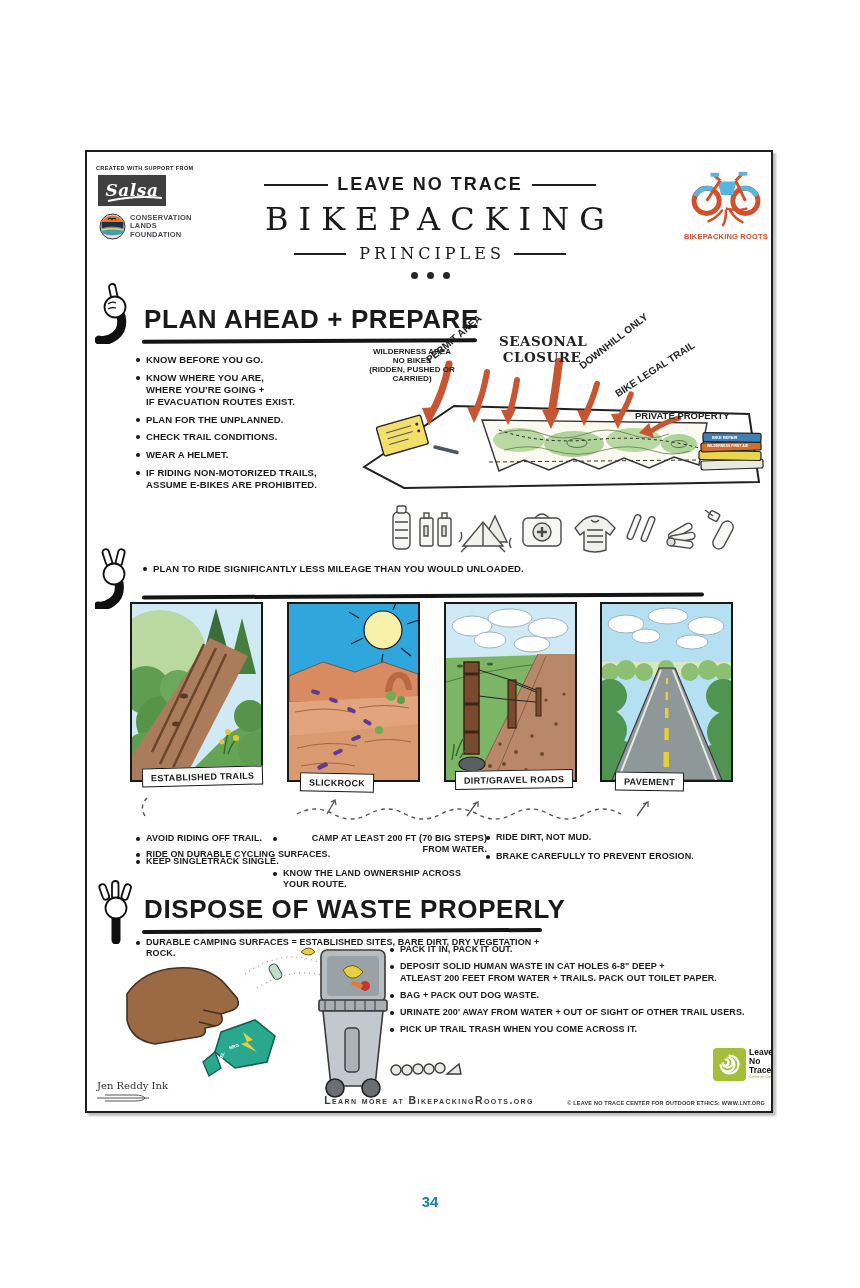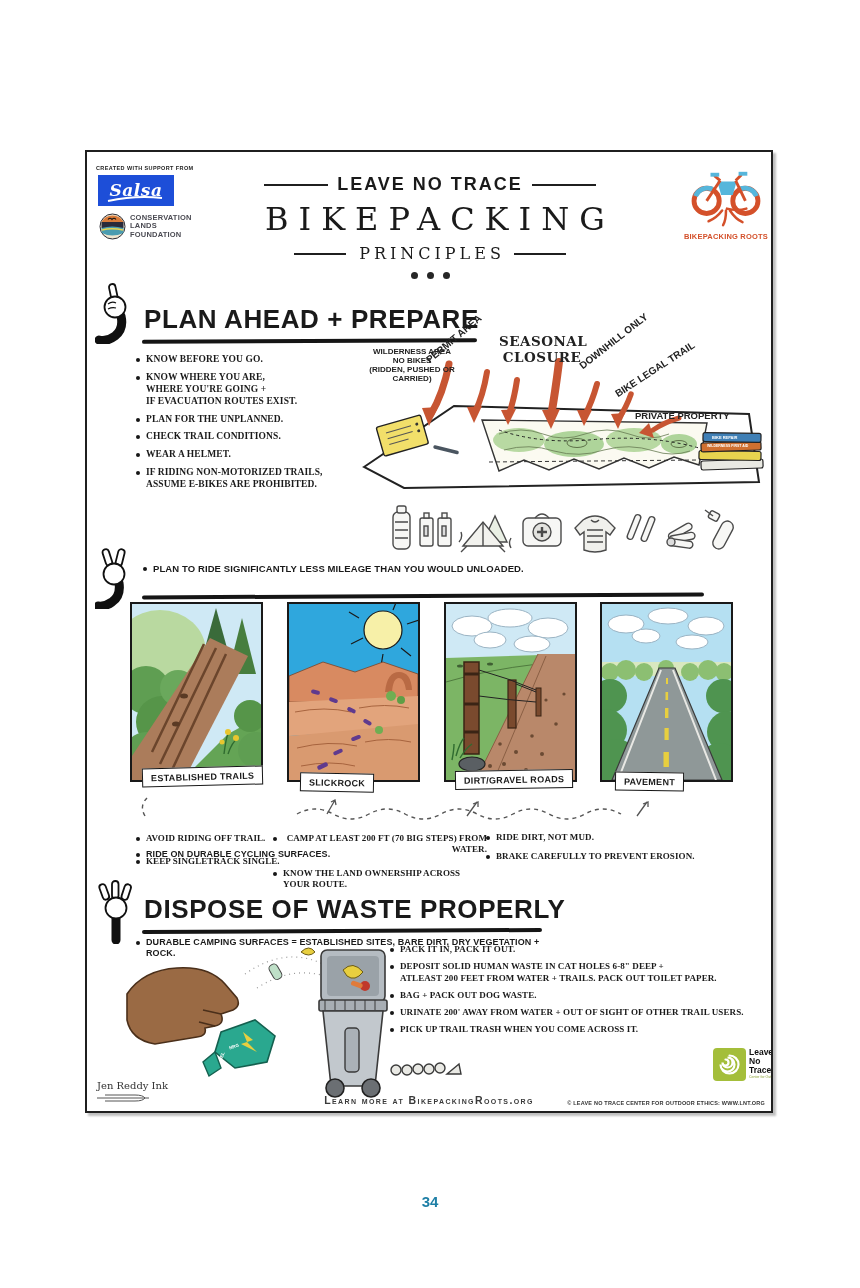--- a/index.html
+++ b/index.html
@@ -10,21 +10,21 @@
   
   .poster {
     position:absolute; left:85px; top:150px; width:688px; height:963px;
     background:#fff; border:2px solid #1f1f1f;
     box-shadow:3px 3px 2px rgba(0,0,0,.25);
     overflow:hidden;
   }
 
   
   .support-note { font-size:5.5px; font-weight:bold; letter-spacing:.4px; color:#222; }
-  .salsa-box { width:76px; height:31px; background:#1d4ed8; position:relative; display:flex; align-items:center; justify-content:center; }
+  .salsa-box { width:68px; height:31px; background:#404040; position:relative; display:flex; align-items:center; justify-content:center; }
   .salsa-script { color:#fff; font-family:"DejaVu Serif", serif; font-style:italic; font-weight:bold; font-size:17px; letter-spacing:.5px; line-height:1; }
   .salsa-swoosh { position:absolute; left:8px; bottom:3px; }
   .clf { display:flex; align-items:center; gap:4px; }
   .clf-text { font-size:7.5px; font-weight:bold; color:#4a4a52; line-height:1.1; letter-spacing:.2px; }
   .title-wrap { width:350px; text-align:right; }
   .rule-row { display:flex; align-items:center; justify-content:center; gap:9px; }
   .rule { height:2px; background:#1f1f1f; }
   .title-top { font-size:18px; font-weight:bold; letter-spacing:2px; white-space:nowrap; }
   .title-main { font-family:"DejaVu Serif", serif; font-size:32px; letter-spacing:10px; text-indent:10px; margin-top:5px; white-space:nowrap; }
   .title-sub { font-family:"DejaVu Serif", serif; font-size:16px; letter-spacing:4px; text-indent:4px; white-space:nowrap; }
@@ -40,21 +40,21 @@
   
   ul.blist { list-style:none; }
   ul.blist li, .bullet-line {
     position:relative; padding-left:11px; font-size:9.5px; font-weight:bold;
     line-height:1.25; letter-spacing:.1px; white-space:pre-line;
   }
   ul.blist li::before, .bullet-line::before {
     content:""; position:absolute; left:1px; top:4px; width:4px; height:4px;
     border-radius:50%; background:#161616;
   }
-  ul.blist li { margin-bottom:6px;font-family:Liberation Serif, serif; }
+  ul.blist li { margin-bottom:6px; }
   .small-b li, .small-b { font-size:9px !important; }
 
   
   .map-illo { position:absolute; }
   .map-label { position:absolute; font-weight:bold; color:#222; white-space:pre-line; text-align:center; }
   .rot { transform-origin:left bottom; }
 
   
   .panel { position:absolute; width:133px; height:180px; border:2px solid #191919; background:#cfe9f5; overflow:hidden; }
   .caption {

